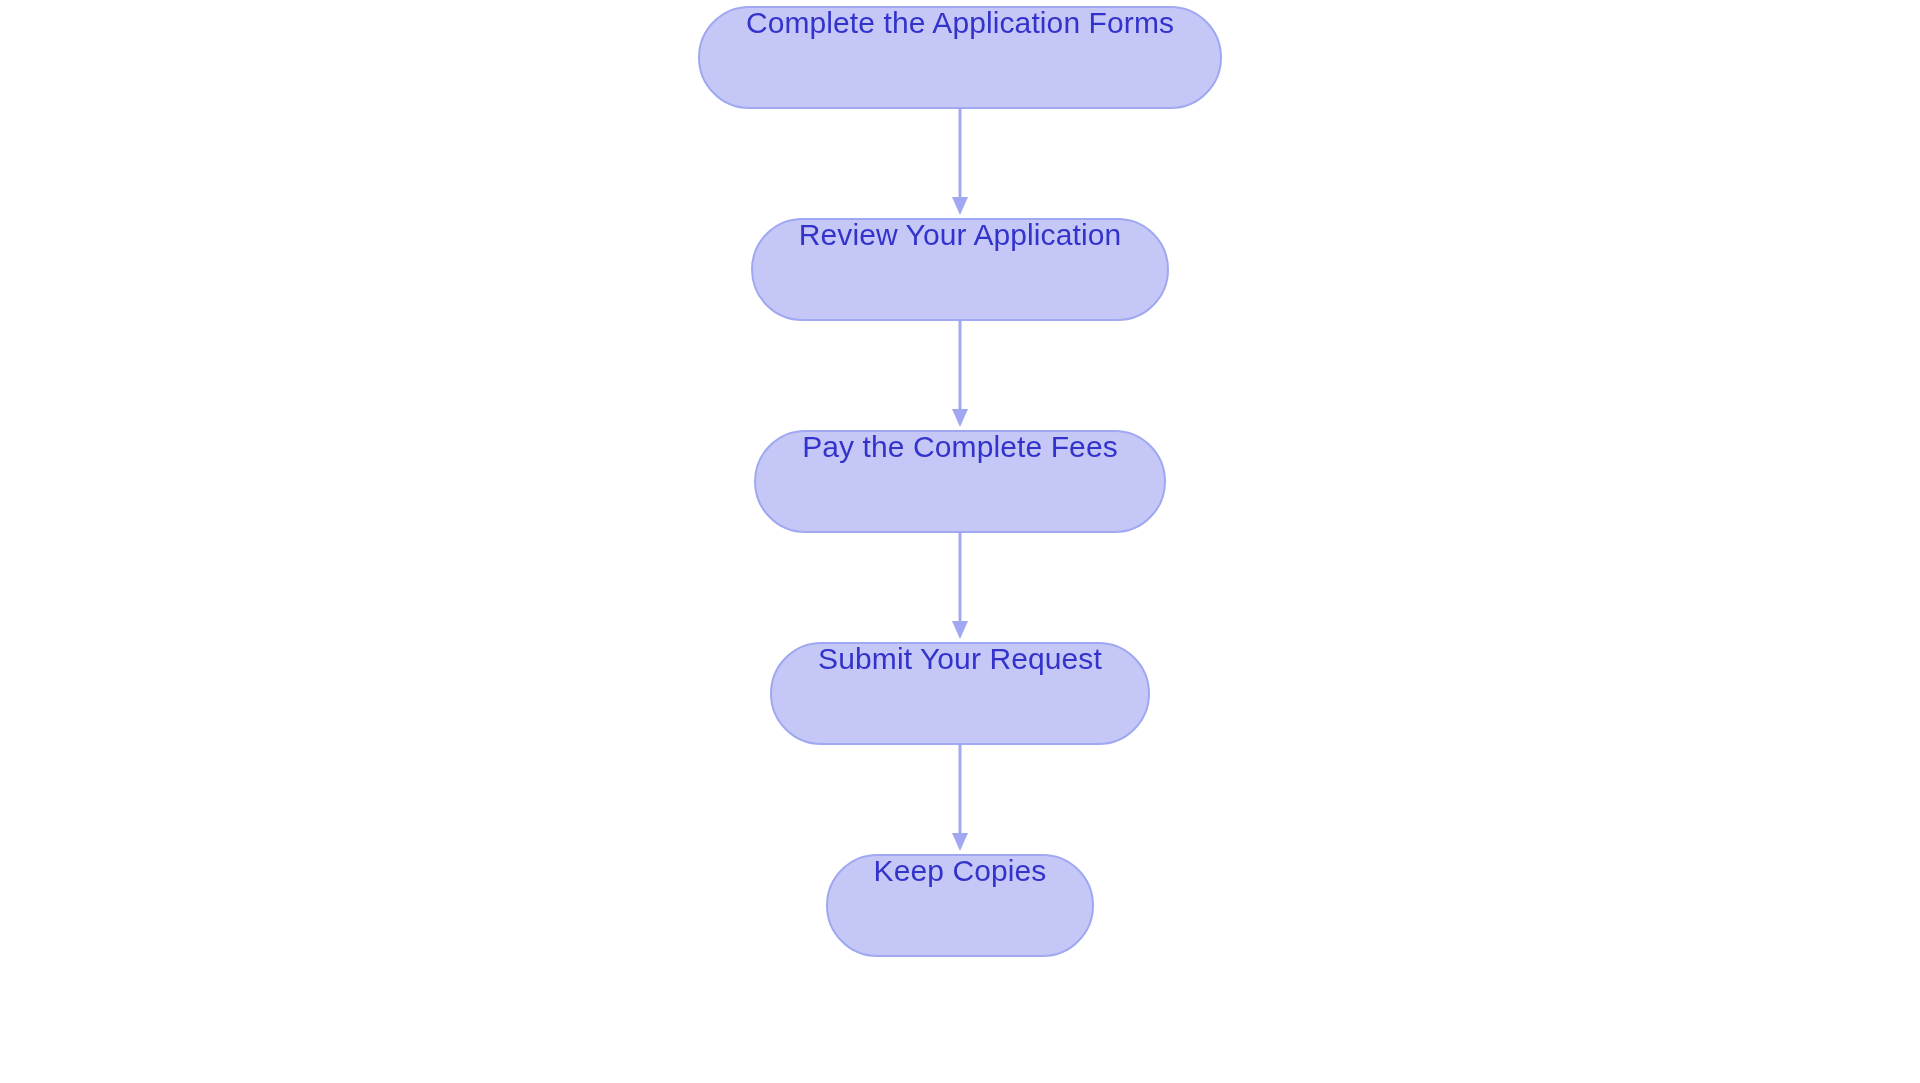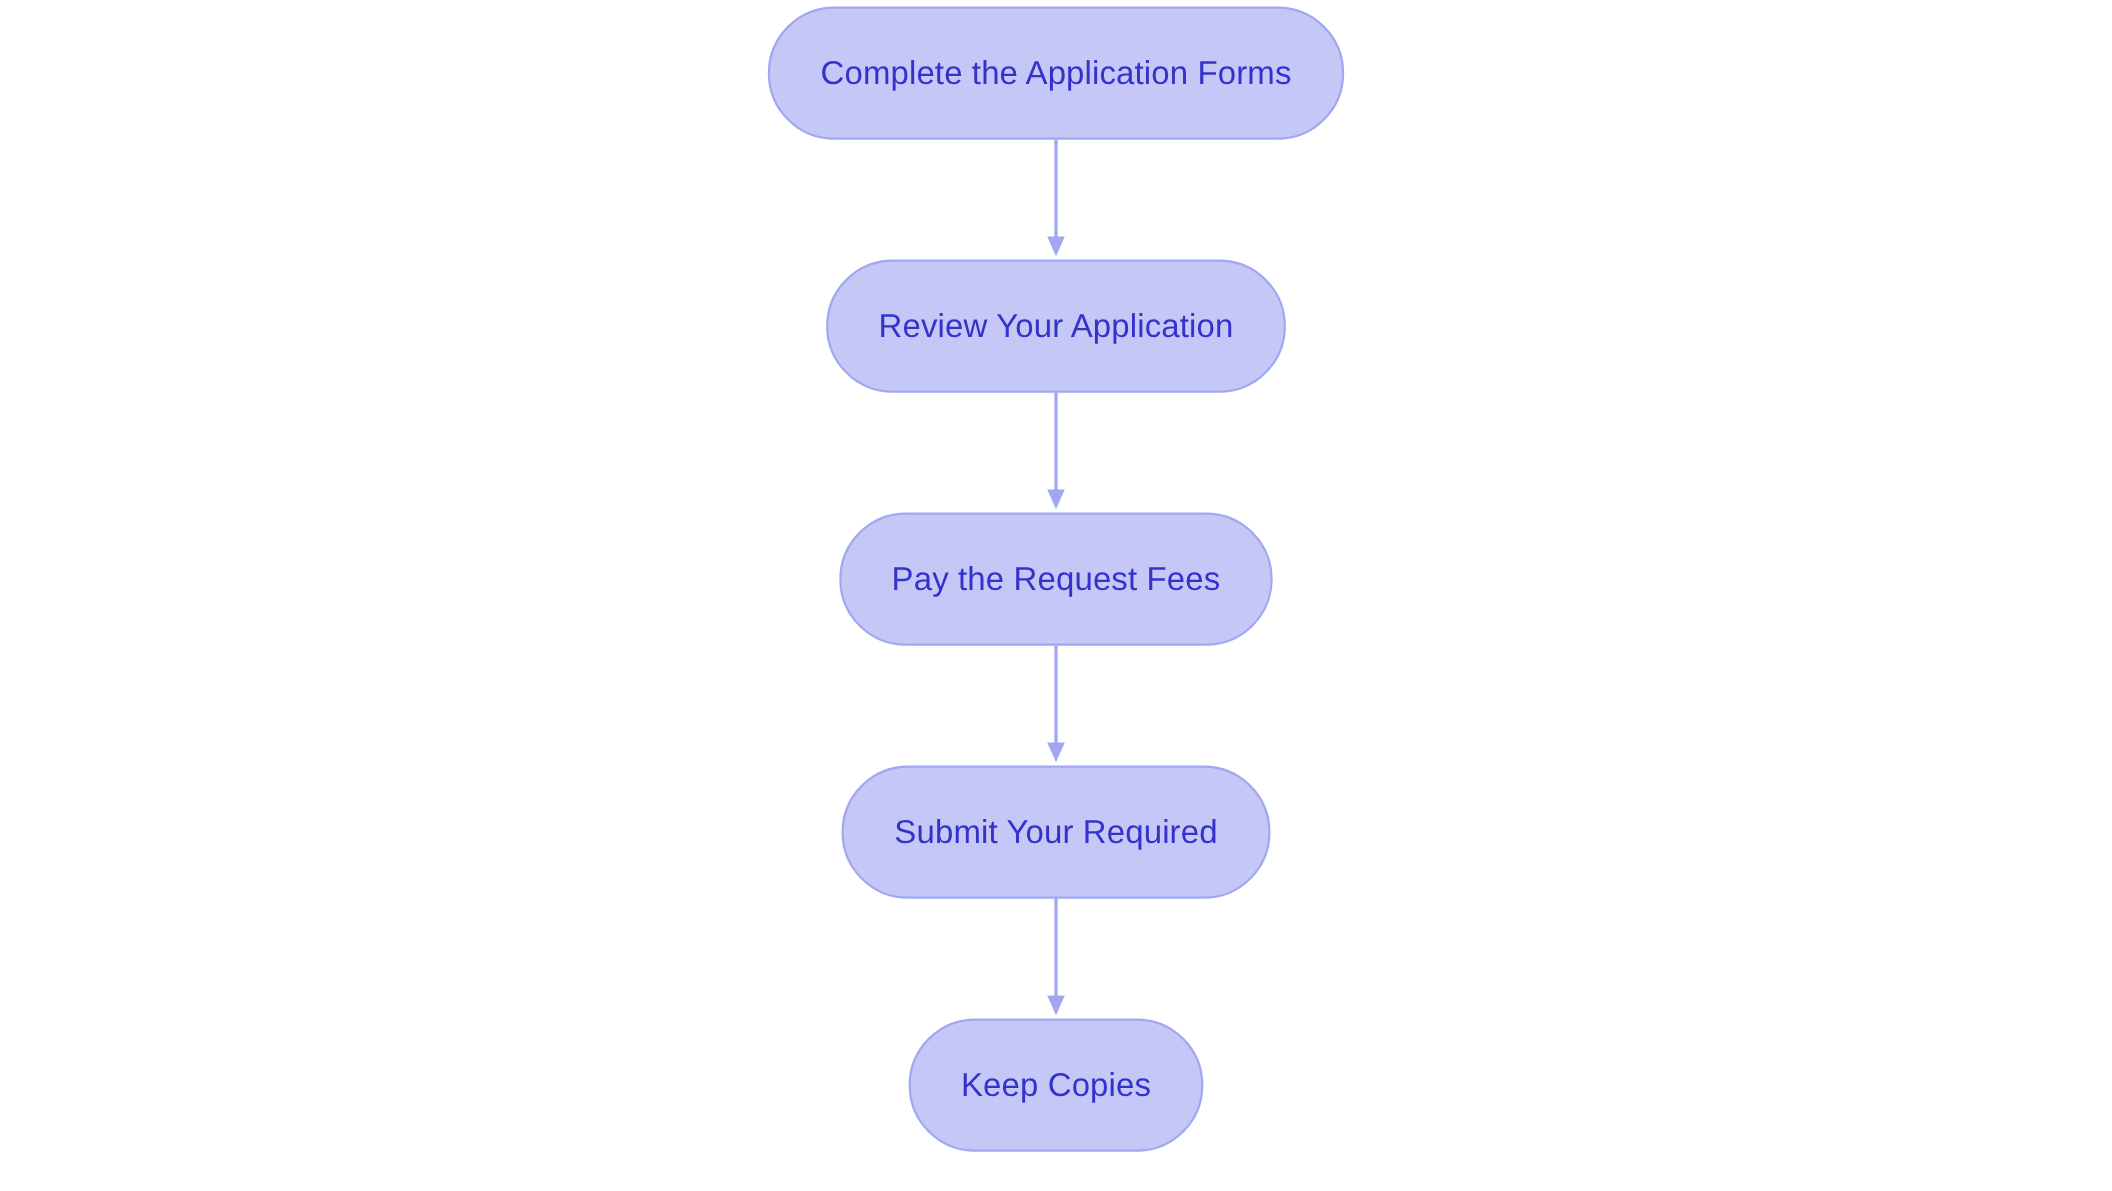--- a/index.html
+++ b/index.html
@@ -29,26 +29,26 @@
   .flow-stack {
     display: flex;
     flex-direction: column;
     align-items: center;
     padding-top: 6px;
   }
 
   .flow-node {
     box-sizing: border-box;
     display: flex;
-    align-items: center;
+    align-items: flex-start;
     justify-content: center;
     background: #c5c8f7;
     border: 2px solid #9fa8f0;
     border-radius: 999px;
-    height: 121px;
+    height: 103px;
     padding: 0 46px;
     white-space: nowrap;
   }
 
   .flow-node-label {
     color: #3333cc;
     font-size: 30px;
     font-weight: 400;
     line-height: 1;
     letter-spacing: 0.1px;
@@ -90,32 +90,32 @@
     </div>
 
     <div class="flow-connector">
       <svg viewBox="0 0 20 109" xmlns="http://www.w3.org/2000/svg" aria-hidden="true">
         <line x1="10" y1="0" x2="10" y2="90" stroke="#9fa8f0" stroke-width="3"></line>
         <polygon points="10,106 2,88 18,88" fill="#9fa8f0"></polygon>
       </svg>
     </div>
 
     <div class="flow-node">
-      <span class="flow-node-label">Pay the Request Fees</span>
+      <span class="flow-node-label">Pay the Complete Fees</span>
     </div>
 
     <div class="flow-connector">
       <svg viewBox="0 0 20 109" xmlns="http://www.w3.org/2000/svg" aria-hidden="true">
         <line x1="10" y1="0" x2="10" y2="90" stroke="#9fa8f0" stroke-width="3"></line>
         <polygon points="10,106 2,88 18,88" fill="#9fa8f0"></polygon>
       </svg>
     </div>
 
     <div class="flow-node">
-      <span class="flow-node-label">Submit Your Required</span>
+      <span class="flow-node-label">Submit Your Request</span>
     </div>
 
     <div class="flow-connector">
       <svg viewBox="0 0 20 109" xmlns="http://www.w3.org/2000/svg" aria-hidden="true">
         <line x1="10" y1="0" x2="10" y2="90" stroke="#9fa8f0" stroke-width="3"></line>
         <polygon points="10,106 2,88 18,88" fill="#9fa8f0"></polygon>
       </svg>
     </div>
 
     <div class="flow-node">

